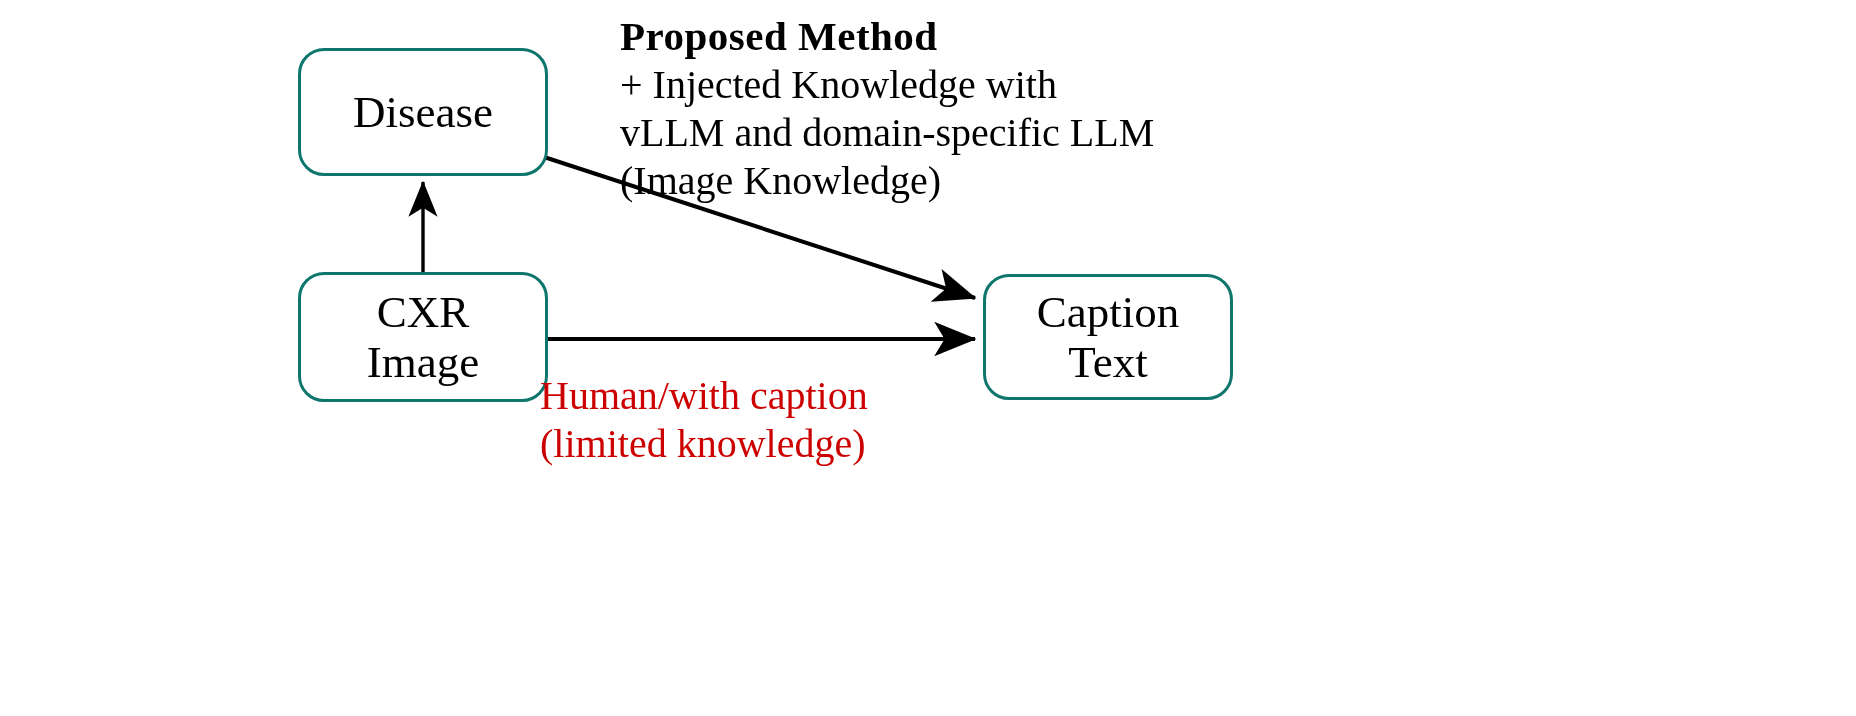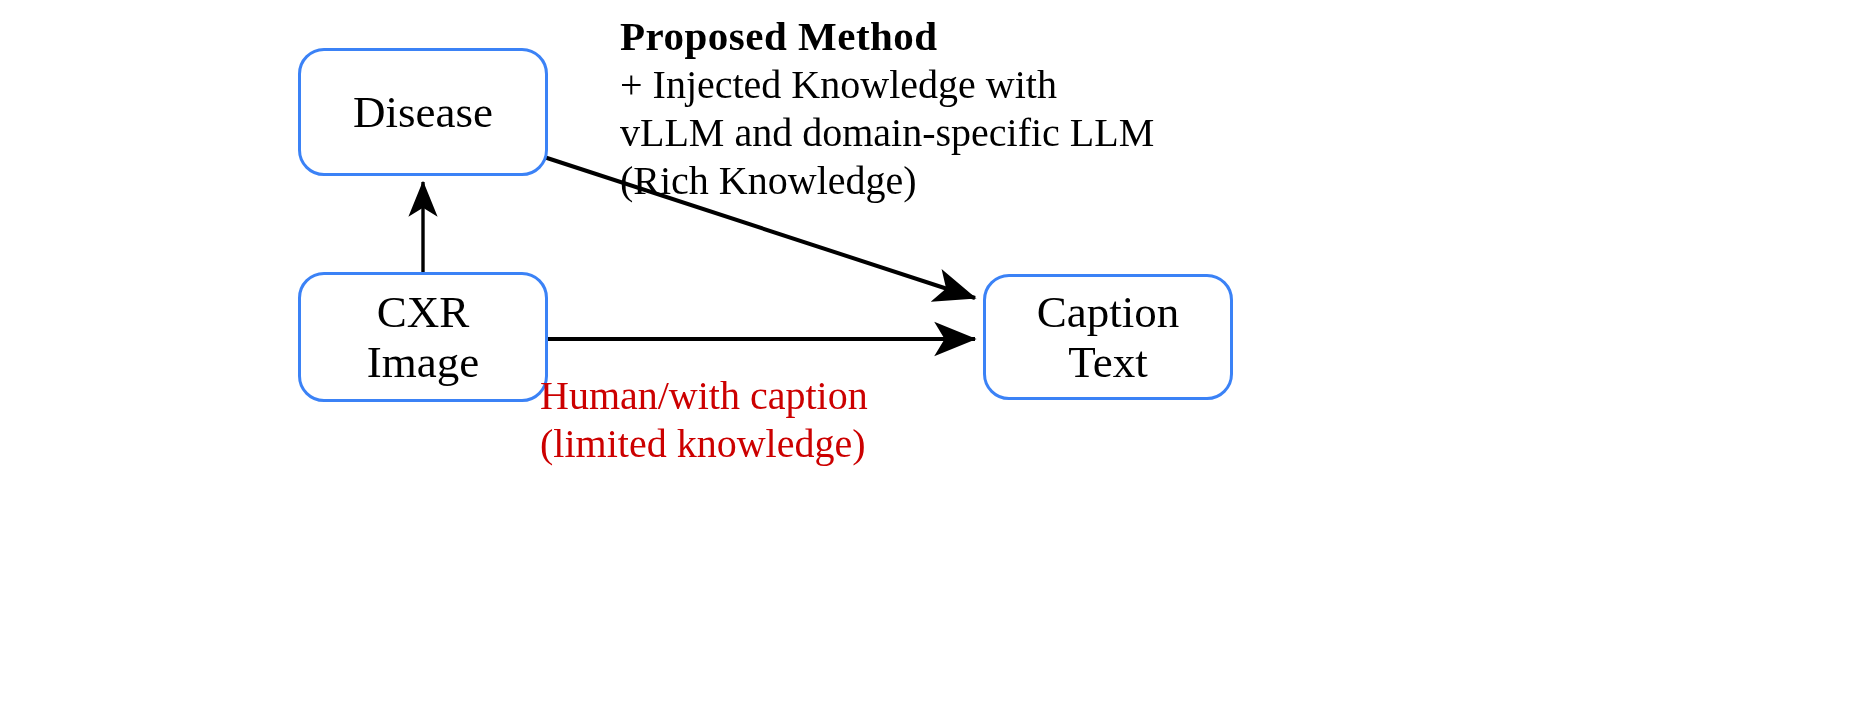--- a/index.html
+++ b/index.html
@@ -23,21 +23,21 @@
     left: 0;
     top: 0;
     width: 1856px;
     height: 716px;
     pointer-events: none;
   }
   .node {
     position: absolute;
     box-sizing: border-box;
     background: #ffffff;
-    border: 3px solid #3b82f6;
+    border: 3px solid #0f766e;
     border-radius: 26px;
     display: flex;
     flex-direction: column;
     align-items: center;
     justify-content: center;
     line-height: 1.12;
     color: #000000;
     z-index: 2;
   }
   .node .line {
@@ -131,21 +131,21 @@
 
   <div class="node" id="node-caption-text">
     <span class="line">Caption</span>
     <span class="line">Text</span>
   </div>
 
   <div class="annotation" id="annotation-proposed">
     <span class="line heading">Proposed Method</span>
     <span class="line">+ Injected Knowledge with</span>
     <span class="line">vLLM and domain-specific LLM</span>
-    <span class="line">(Rich Knowledge)</span>
+    <span class="line">(Image Knowledge)</span>
   </div>
 
   <div class="annotation" id="annotation-traditional">
     <span class="line">Human/with caption</span>
     <span class="line">(limited knowledge)</span>
   </div>
 
 </div>
 
 </body></html>

